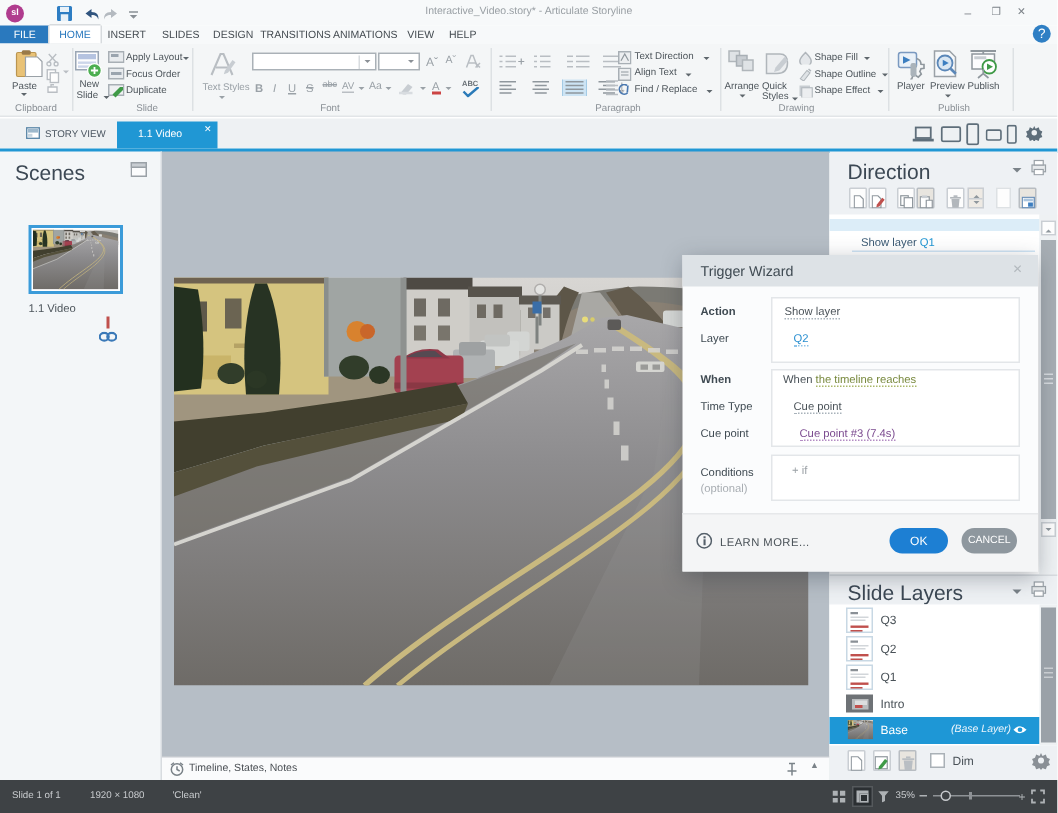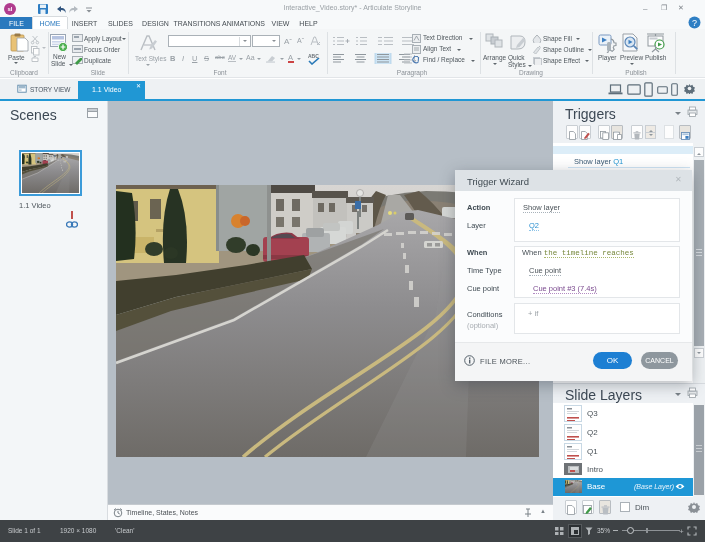--- a/index.html
+++ b/index.html
@@ -460,21 +460,21 @@
     </svg>
     <span style="left:18px;top:4px;font-size:7px;color:#4a4f54;white-space:nowrap;">Timeline, States, Notes</span>
     <svg style="left:415px;top:3px" width="10" height="10" viewBox="0 0 10 10">
       <path d="M3 1 h4 M5 1 v5 M2 6 h6 M5 6 v3" stroke="#7a8288" fill="none"></path>
     </svg>
     <span style="left:432px;top:3px;font-size:6px;color:#7a8288;">▲</span>
   </div>
 </div>
 <div id="right-content" style="left:553px;top:101px;width:152px;height:419px;">
 
-  <div class="phead" style="left:12px;top:5px;">Triggers</div>
+  <div class="phead" style="left:12px;top:5px;">Direction</div>
   <span style="left:122px;top:11px;width:0;height:0;border:3px solid transparent;border-top-color:#7a8288;"></span>
   <svg style="left:134px;top:5px" width="11" height="11" viewBox="0 0 11 11">
     <rect x="1" y="4" width="9" height="4.5" fill="#e7eaec" stroke="#9aa1a7" stroke-width="0.8"></rect>
     <rect x="2.5" y="1" width="6" height="3" fill="#fff" stroke="#9aa1a7" stroke-width="0.8"></rect>
     <rect x="2.5" y="7" width="6" height="3.5" fill="#fff" stroke="#9aa1a7" stroke-width="0.8"></rect>
   </svg>
 
   <div class="ticon" style="left:13px;top:24px;">
     <svg width="7" height="9" viewBox="0 0 7 9">
         <path d="M0.5 0.5 h3.8 l2.2 2.2 v5.8 h-6z" fill="#fff" stroke="#8f979d" stroke-width="0.8"></path>
@@ -618,32 +618,32 @@
   <div class="dlab" style="top:33px;font-weight:bold;">Action</div>
   <div class="dlab" style="top:51px;">Layer</div>
   <div class="dlab" style="top:78px;font-weight:bold;">When</div>
   <div class="dlab" style="top:96px;">Time Type</div>
   <div class="dlab" style="top:114px;">Cue point</div>
   <div class="dlab" style="top:140px;font-weight:normal;">Conditions</div>
   <div class="dlab" style="top:151px;color:#a8adb2;">(optional)</div>
 
   <div class="dlink" style="left:68px;top:33px;color:#4a5258;">Show layer</div>
   <div class="dlink" style="left:74px;top:51px;color:#2a8fd0;border-bottom-color:#8ec4e8;">Q2</div>
-  <div style="left:67px;top:78px;font-size:7.5px;color:#4a5258;white-space:nowrap;">When <span class="dlink" style="position:static;color:#77883c;border-bottom-color:#aab86a;font-family:Liberation Mono, monospace;">the timeline reaches</span></div>
+  <div style="left:67px;top:78px;font-size:7.5px;color:#4a5258;white-space:nowrap;">When <span class="dlink" style="position:static;color:#77883c;border-bottom-color:#aab86a;">the timeline reaches</span></div>
   <div class="dlink" style="left:74px;top:96px;color:#4a5258;">Cue point</div>
   <div class="dlink" style="left:78px;top:114px;color:#7b4a8f;border-bottom-color:#b48cc4;">Cue point #3 (7.4s)</div>
   <div style="left:73px;top:139px;font-size:7.5px;color:#9aa0a5;">+ if</div>
 
   <div style="left:0;top:172px;width:237px;height:39px;background:#f4f5f6;border-top:1px solid #e6e8ea;"></div>
   <svg style="left:9px;top:185px" width="11" height="11" viewBox="0 0 11 11">
     <circle cx="5.5" cy="5.5" r="4.8" fill="none" stroke="#55606a" stroke-width="1"></circle>
     <rect x="5" y="4.5" width="1.4" height="4" fill="#55606a"></rect>
     <rect x="5" y="2.5" width="1.4" height="1.4" fill="#55606a"></rect>
   </svg>
-  <div style="left:25px;top:187px;font-size:7.5px;color:#4a5258;letter-spacing:0.3px;">FILE MORE...</div>
+  <div style="left:25px;top:187px;font-size:7.5px;color:#4a5258;letter-spacing:0.3px;">LEARN MORE...</div>
   <div style="left:138px;top:182px;width:39px;height:17px;background:#1d7fd3;border-radius:9px;color:#fff;font-size:8px;text-align:center;line-height:17px;">OK</div>
   <div style="left:186px;top:182px;width:37px;height:17px;background:#8e979e;border-radius:9px;color:#fff;font-size:7px;text-align:center;line-height:17px;">CANCEL</div>
 </div>
 
 <div id="statusbar">
   <div style="left:8px;top:7px;">Slide 1 of 1</div>
   <div style="left:60px;top:7px;">1920 × 1080</div>
   <div style="left:115px;top:7px;">'Clean'</div>
 </div>
 <div id="status-content" style="left:0;top:520px;width:705px;height:22px;font-size:6.5px;color:#c8cbce;">

